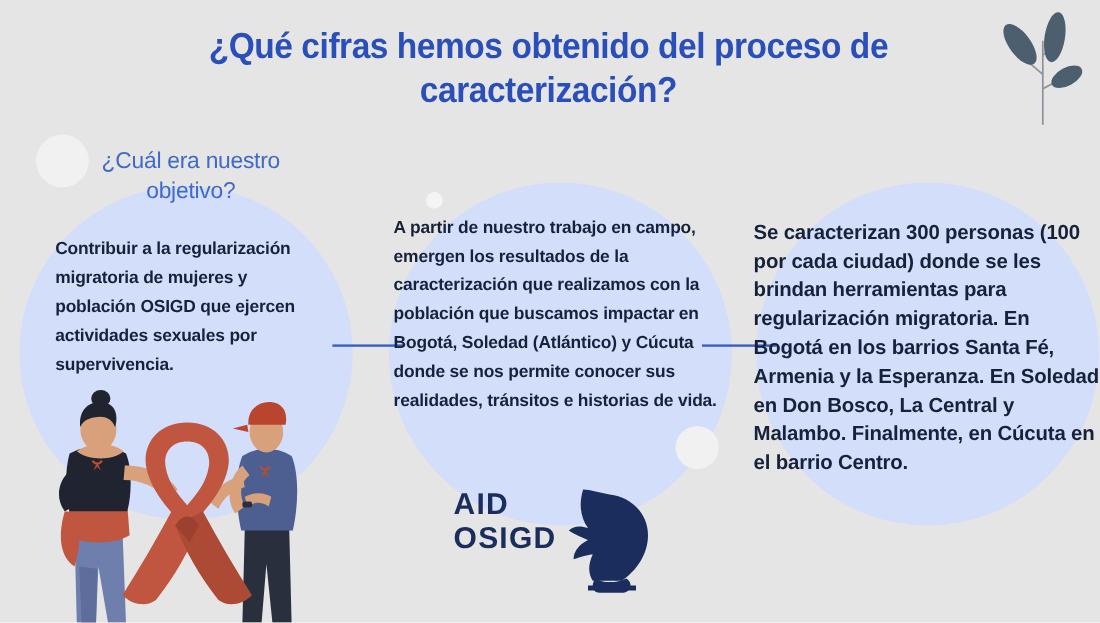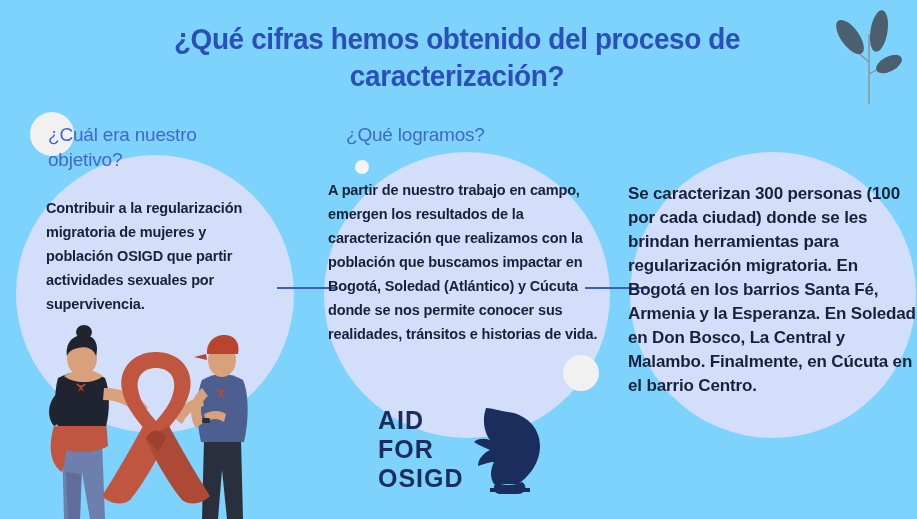--- a/index.html
+++ b/index.html
@@ -4,21 +4,21 @@
 <style>
   html, body {
     margin: 0;
     padding: 0;
     background: #ffffff;
   }
   #slide {
     position: relative;
     width: 917px;
     height: 519px;
-    background: #7dd3fc;
+    background: #e5e5e5;
     overflow: hidden;
     font-family: "Liberation Sans", sans-serif;
   }
 
   
   .title {
     position: absolute;
     left: 92px;
     top: 20px;
     width: 730px;
@@ -61,21 +61,21 @@
     width: 278px;
     height: 278px;
   }
   .bubble.b1 { left: 16px;  }
   .bubble.b2 { left: 324px; width: 286px; height: 286px; top: 152px;}
   .bubble.b3 { left: 630px; width: 286px; height: 286px; top: 152px;}
 
   
   .col-head {
     position: absolute;
-    text-align: left;
+    text-align: center;
     font-family: "Liberation Sans", sans-serif;
     font-size: 19px;
     line-height: 25px;
     color: #4169c8;
     letter-spacing: -0.2px;
   }
   .col-head.h1 { left: 48px;  top: 122px; width: 222px; }
   .col-head.h2 { left: 346px; top: 122px; width: 240px; }
   .col-head.h3 { left: 660px; top: 122px; width: 230px; }
 
@@ -169,23 +169,22 @@
       <ellipse cx="28" cy="33" rx="9" ry="20" transform="rotate(-36 28 33)" fill="#4b5f6e"></ellipse>
       <ellipse cx="57" cy="27" rx="8.5" ry="21" transform="rotate(9 57 27)" fill="#4b5f6e"></ellipse>
       <ellipse cx="67" cy="60" rx="7.5" ry="14" transform="rotate(62 67 60)" fill="#4b5f6e"></ellipse>
     </svg>
   </div>
 
   <div class="connector c1"></div>
   <div class="connector c2"></div>
 
   <div class="col-head h1">¿Cuál era nuestro objetivo?</div>
-  <div class="col-body p1">Contribuir a la regularización migratoria de mujeres y población OSIGD que partir actividades sexuales por supervivencia.</div>
-
-  <div class="col-head h2">¿Qué logramos?</div>
+  <div class="col-body p1">Contribuir a la regularización migratoria de mujeres y población OSIGD que ejercen actividades sexuales por supervivencia.</div>
+
   <div class="col-body p2">A partir de nuestro trabajo en campo, emergen los resultados de la caracterización que realizamos con la población que buscamos impactar en Bogotá, Soledad (Atlántico) y Cúcuta donde se nos permite conocer sus realidades, tránsitos e historias de vida.</div>
 
   <div class="col-body p3"><span>Se caracterizan 300 personas (100 por cada ciudad) donde se les brindan herramientas para regularización migratoria. En </span><b>Bogotá</b><span> en los barrios Santa Fé, Armenia y la Esperanza. En </span><b>Soledad</b><span> en Don Bosco, La Central y Malambo. Finalmente, en </span><b>Cúcuta</b><span> en el barrio Centro.</span></div>
 
   <div class="illustration">
     <svg viewBox="0 0 300 197" width="300" height="197" xmlns="http://www.w3.org/2000/svg">
 
       <g>
 
         <path d="M56 118 L58 197 L74 197 L76 150 L84 197 L99 197 L96 118 Z" fill="#6f7fad"></path>
@@ -237,21 +236,20 @@
         <path d="M137 104 C124 128 110 152 96 174 C104 182 116 184 124 178 C140 158 152 136 160 116 Z" fill="#c0563f"></path>
         <path d="M163 104 C176 128 190 152 204 174 C196 182 184 184 176 178 C160 158 148 136 140 116 Z" fill="#ad4a36"></path>
         <path d="M140 116 C146 106 154 106 160 116 L152 130 Z" fill="#9c4130"></path>
       </g>
     </svg>
   </div>
 
   <div class="logo">
     <div class="logo-text">
       <div>AID</div>
-      <div>FOR</div>
       <div>OSIGD</div>
     </div>
     <div class="logo-dove">
       <svg viewBox="0 0 86 92" width="86" height="92" xmlns="http://www.w3.org/2000/svg">
         <path d="M30 4 C26 16 28 28 34 36 C28 34 22 34 18 38 C24 42 30 44 34 46
                  C26 50 22 56 22 62 C28 60 34 58 38 58
                  C34 66 34 74 38 80 L62 80
                  C74 72 84 58 84 42 C84 24 70 10 52 8 C44 7 36 4 30 4 Z" fill="#1a2d5c"></path>
         <path d="M40 78 C46 82 58 82 66 78 C72 82 70 90 62 90 L44 90 C38 90 36 84 40 78 Z" fill="#1a2d5c"></path>
         <path d="M34 86 L74 86" stroke="#1a2d5c" stroke-width="4" fill="none"></path>

